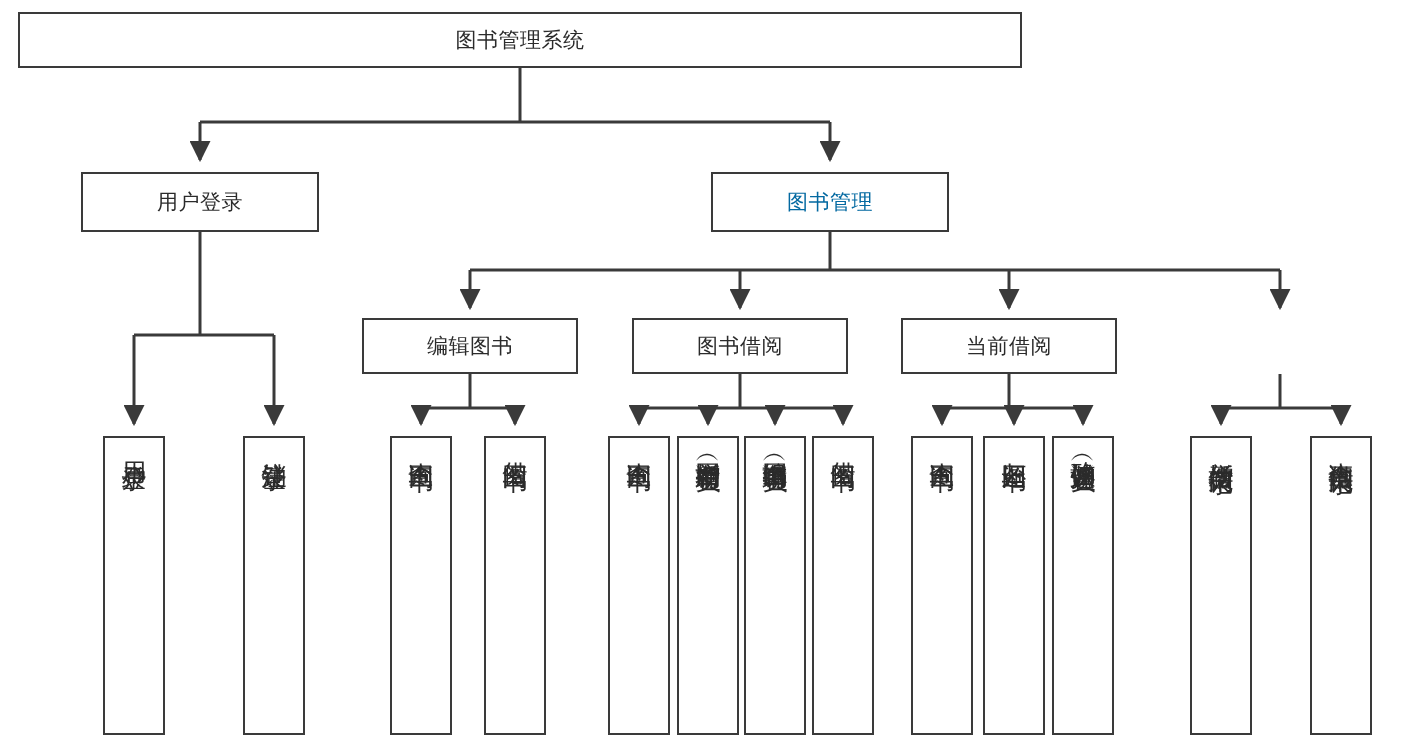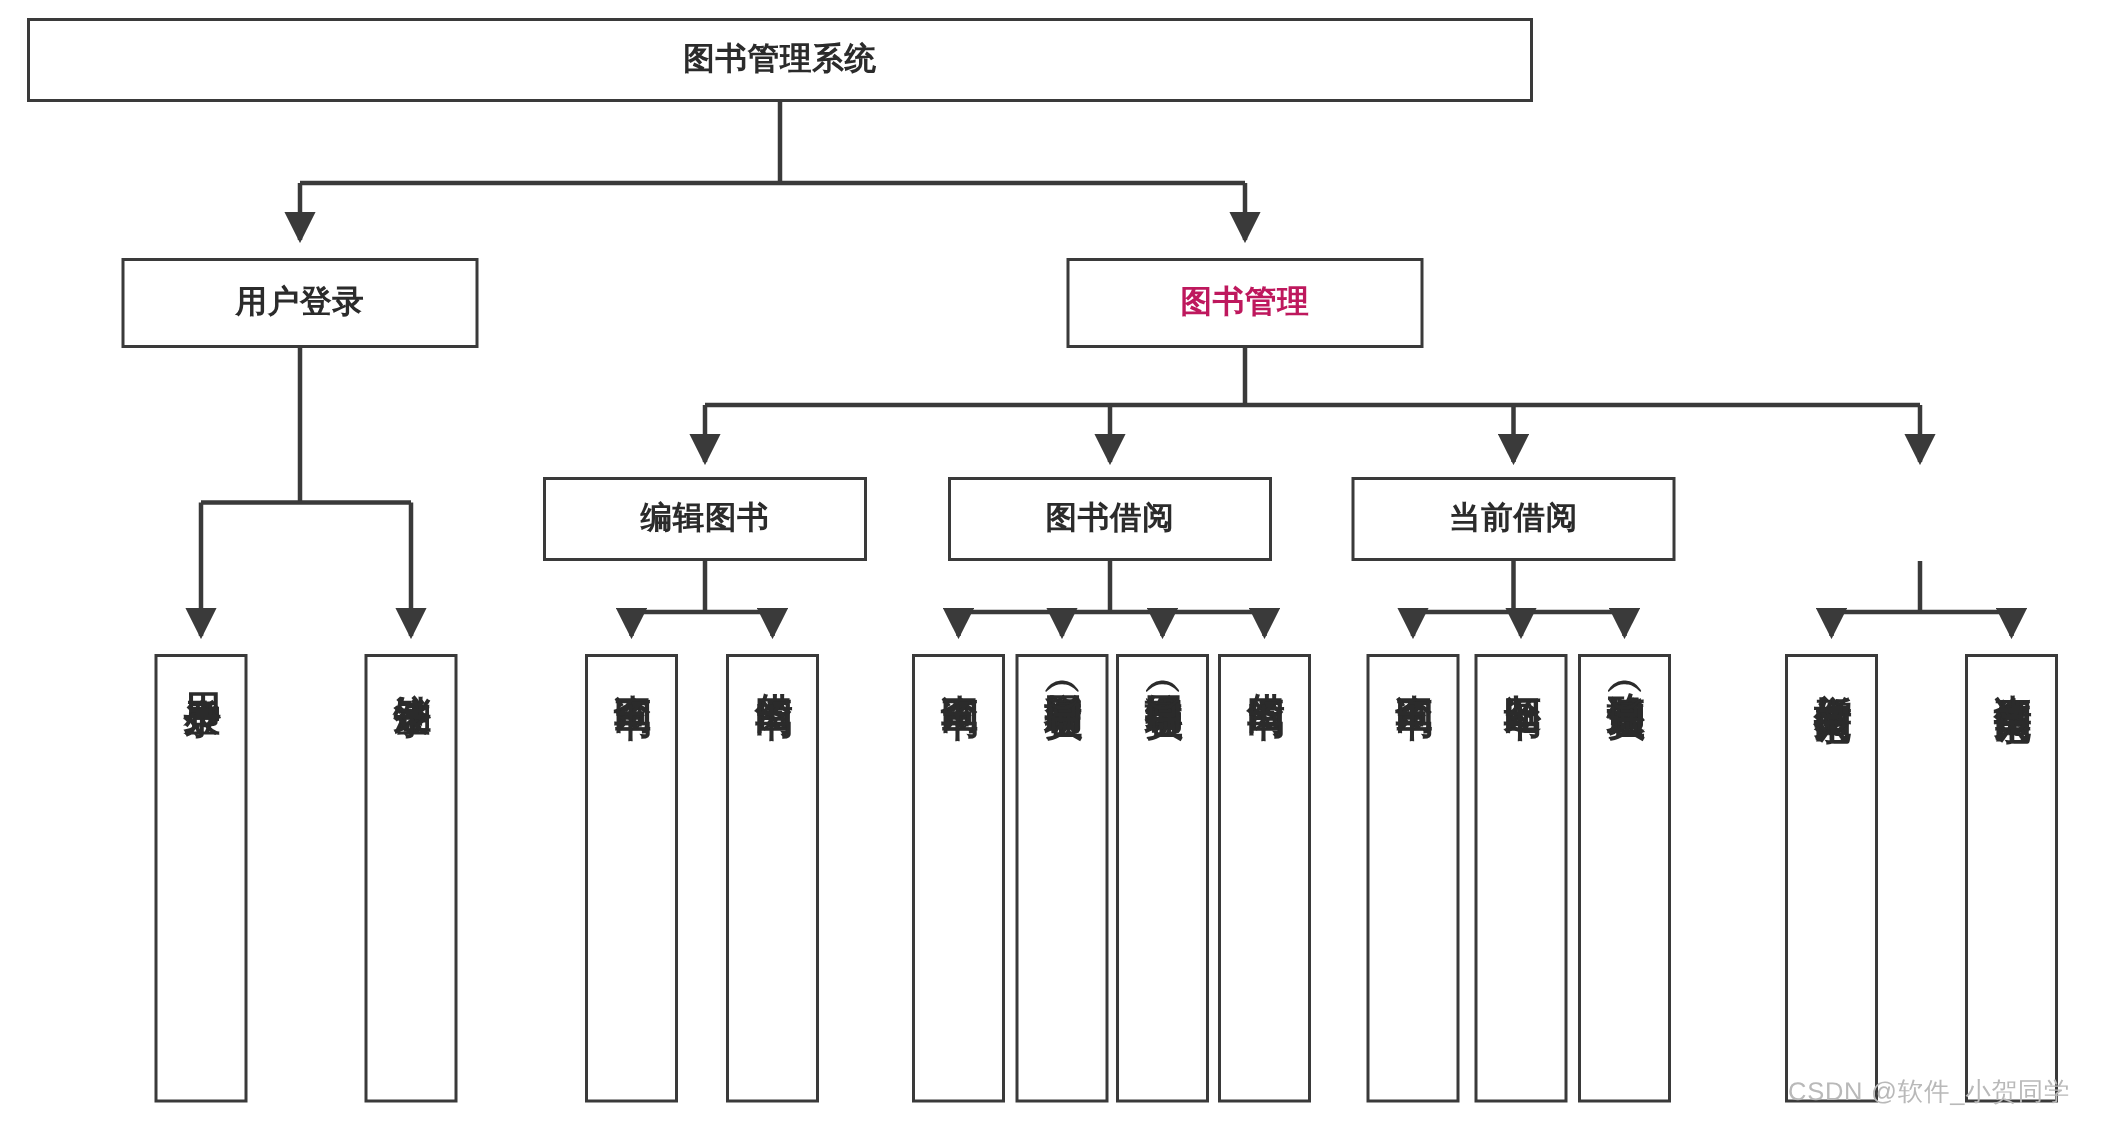--- a/index.html
+++ b/index.html
@@ -26,21 +26,20 @@
   }
   .node {
     position: absolute;
     box-sizing: border-box;
     border: 2px solid #3a3a3a;
     background: #ffffff;
     display: flex;
     align-items: center;
     justify-content: center;
     color: #2b2b2b;
-    font-weight: bold;
   }
   .node-label {
     display: block;
     text-align: center;
     line-height: 1.05;
     white-space: pre;
   }
   .node.horiz .node-label {
     font-size: 21px;
     letter-spacing: 0.5px;
@@ -124,21 +123,21 @@
     </g>
   </svg>
 
   <div class="node horiz" style="left: 18px; top: 12px; width: 1004px; height: 56px; border-color: rgb(58, 58, 58); background: rgb(255, 255, 255); color: rgb(43, 43, 43);">
     <span class="node-label">图书管理系统</span>
   </div>
 
   <div class="node horiz" style="left: 81px; top: 172px; width: 238px; height: 60px; border-color: rgb(58, 58, 58); background: rgb(255, 255, 255); color: rgb(43, 43, 43);">
     <span class="node-label">用户登录</span>
   </div>
-  <div class="node horiz" style="left: 711px; top: 172px; width: 238px; height: 60px; border-color: rgb(58, 58, 58); background: rgb(255, 255, 255); color: #be185d;">
+  <div class="node horiz" style="left: 711px; top: 172px; width: 238px; height: 60px; border-color: rgb(58, 58, 58); background: rgb(255, 255, 255); color: #0369a1;">
     <span class="node-label">图书管理</span>
   </div>
 
   <div class="node horiz" style="left: 362px; top: 318px; width: 216px; height: 56px; border-color: rgb(58, 58, 58); background: rgb(255, 255, 255); color: rgb(43, 43, 43);">
     <span class="node-label">编辑图书</span>
   </div>
   <div class="node horiz" style="left: 632px; top: 318px; width: 216px; height: 56px; border-color: rgb(58, 58, 58); background: rgb(255, 255, 255); color: rgb(43, 43, 43);">
     <span class="node-label">图书借阅</span>
   </div>
   <div class="node horiz" style="left: 901px; top: 318px; width: 216px; height: 56px; border-color: rgb(58, 58, 58); background: rgb(255, 255, 255); color: rgb(43, 43, 43);">
@@ -178,15 +177,14 @@
   <div class="node vert tall" style="left: 1052px; top: 436px; width: 62px; height: 299px; border-color: rgb(58, 58, 58); background: rgb(255, 255, 255); color: rgb(43, 43, 43);">
     <span class="node-label">确认归还（管理员）</span>
   </div>
   <div class="node vert" style="left: 1190px; top: 436px; width: 62px; height: 299px; border-color: rgb(58, 58, 58); background: rgb(255, 255, 255); color: rgb(43, 43, 43);">
     <span class="node-label">新增借阅记录</span>
   </div>
   <div class="node vert" style="left: 1310px; top: 436px; width: 62px; height: 299px; border-color: rgb(58, 58, 58); background: rgb(255, 255, 255); color: rgb(43, 43, 43);">
     <span class="node-label">查询借阅记录</span>
   </div>
 
-  <div class="watermark" style="left: 1192px; top: 716px; color: rgb(185, 185, 185);">CSDN @软件_小贺同学</div>
 
 </div>
 
 </body></html>

